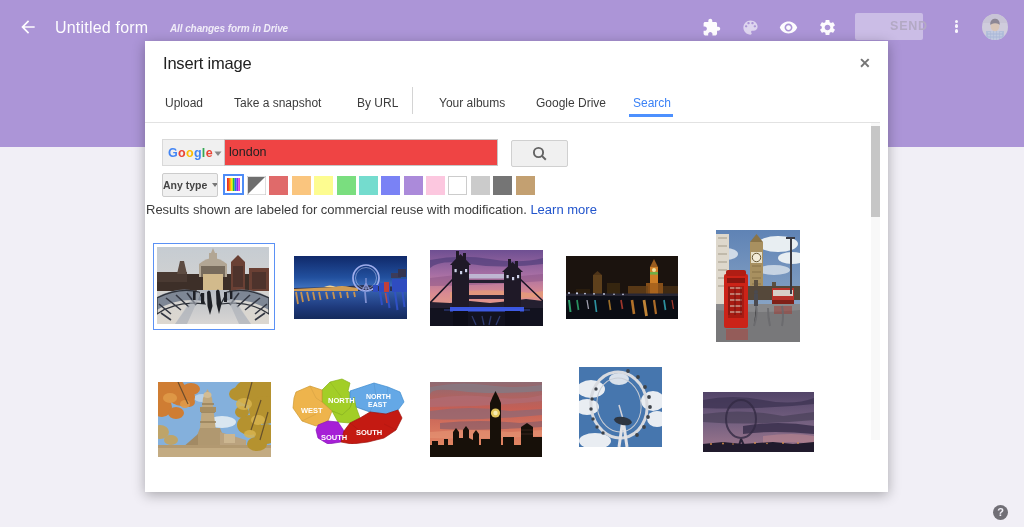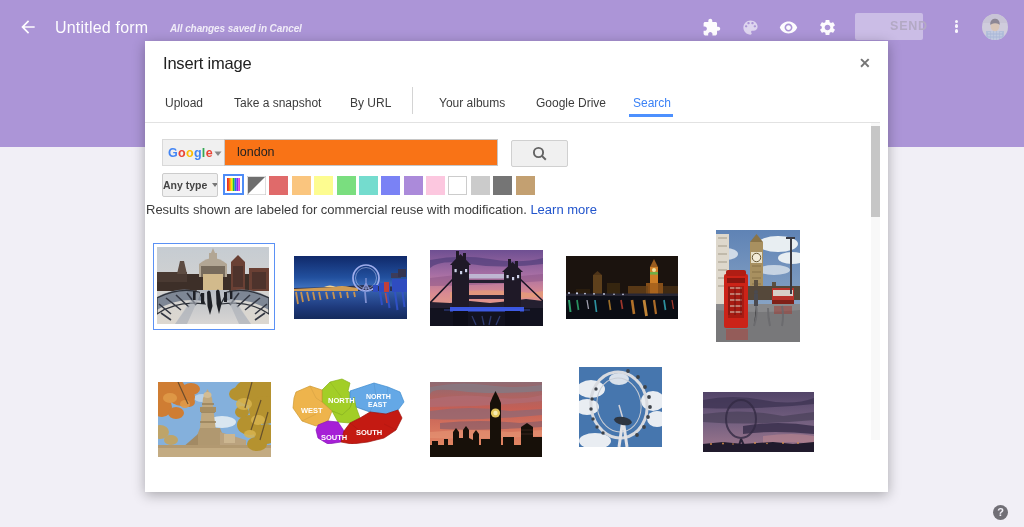--- a/index.html
+++ b/index.html
@@ -14,21 +14,21 @@
 .dot { position:absolute; left:954.5px; width:3.8px; height:3.8px; border-radius:50%; background:#f8f6fc; }
 #avatar { position:absolute; left:982px; top:14px; width:26px; height:26px; border-radius:50%; overflow:hidden; }
 #modal { position:absolute; left:145px; top:41px; width:743px; height:451px; background:#fff; box-shadow:0 3px 12px rgba(0,0,0,0.3); }
 #mtitle { position:absolute; left:18px; top:13px; font-size:16.5px; letter-spacing:-0.2px; color:#212121; }
 #mclose { position:absolute; left:714px; top:14px; font-size:14px; color:#757575; font-weight:bold; }
 .tab { position:absolute; top:55px; font-size:12px; color:#3c3c3c; }
 #tabsep { position:absolute; left:267px; top:46px; width:1px; height:27px; background:#d4d4d4; }
 #tabline { position:absolute; left:484px; top:73px; width:44px; height:3px; background:#4d90fe; }
 #tabdiv { position:absolute; left:0; top:81px; width:735px; height:1px; background:#e2e2e2; }
 #gbtn { position:absolute; left:17px; top:98px; width:62px; height:27px; background:#f0f0f0; border:1px solid #d9d9d9; border-right:none; }
-#ginput { position:absolute; left:79px; top:98px; width:274px; height:27px; background:#f97316; border:1px solid #c6c6c6; font-size:12.5px; color:#222; padding-left:12px; line-height:25px; }
+#ginput { position:absolute; left:79px; top:98px; width:274px; height:27px; background:#ef4444; border:1px solid #c6c6c6; font-size:12.5px; color:#222; padding-left:4px; line-height:25px; }
 #gsearch { position:absolute; left:366px; top:99px; width:57px; height:27px; background:#f0f0f0; border:1px solid #d0d0d0; border-radius:2px; }
 #anytype { position:absolute; left:17px; top:132px; width:56px; height:24px; background:#f0f0f0; border:1px solid #ccc; border-radius:2px; font-size:10.5px; font-weight:bold; color:#444; text-align:center; line-height:22px; white-space:nowrap; overflow:hidden; }
 .sw { position:absolute; top:135px; width:19px; height:19px; }
 #caption { position:absolute; left:1px; top:161px; font-size:13px; color:#3c3c3c; }
 #caption a { color:#2255cc; text-decoration:none; }
 .th { position:absolute; overflow:hidden; }
 #sel1 { position:absolute; left:8px; top:202px; width:122px; height:87px; border:1.5px solid #5b91f5; background:#fff; padding:3px; }
 #sbtrack { position:absolute; left:726px; top:82px; width:9px; height:317px; background:#f8f8f8; }
 #sbthumb { position:absolute; left:726px; top:85px; width:9px; height:91px; background:#c6c6c6; }
 #mfoot { position:absolute; left:0; top:399px; width:735px; height:52px; background:#fbfbfb; border-top:1px solid #e4e4e4; z-index:5; }
@@ -41,21 +41,21 @@
 #help { position:absolute; left:993px; top:505px; width:15px; height:15px; border-radius:50%; background:#716f76; color:#f1eff6; font-size:11px; font-weight:bold; text-align:center; line-height:15px; }
 </style>
 </head>
 <body>
 <div id="page">
   <div id="hdr"></div>
   <svg id="backarrow" viewBox="0 0 24 24">
       <path fill="#fdfcfe" d="M20 11H7.83l5.59-5.59L12 4l-8 8 8 8 1.41-1.41L7.83 13H20v-2z"></path>
     </svg>
   <div id="ftitle">Untitled form</div>
-  <div id="saved">All changes saved in Cancel</div>
+  <div id="saved">All changes form in Drive</div>
   <svg class="hicon" style="left:702px" viewBox="0 0 24 24">
       <path fill="#fdfcfe" d="M20.5 11H19V7c0-1.1-.9-2-2-2h-4V3.5C13 2.12 11.88 1 10.5 1S8 2.12 8 3.5V5H4c-1.1 0-1.99.9-1.99 2v3.8H3.5c1.49 0 2.7 1.21 2.7 2.7s-1.21 2.7-2.7 2.7H2V20c0 1.1.9 2 2 2h3.8v-1.5c0-1.49 1.21-2.7 2.7-2.7 1.49 0 2.7 1.21 2.7 2.7V22H17c1.1 0 2-.9 2-2v-4h1.5c1.38 0 2.5-1.12 2.5-2.5S21.88 11 20.5 11z"></path>
     </svg>
   <svg class="hicon" style="left:741px" viewBox="0 0 24 24">
       <path fill="#fdfcfe" fill-opacity="0.62" d="M12 3c-4.97 0-9 4.03-9 9s4.03 9 9 9c.83 0 1.5-.67 1.5-1.5 0-.39-.15-.74-.39-1.01-.23-.26-.38-.61-.38-.99 0-.83.67-1.5 1.5-1.5H16c2.76 0 5-2.24 5-5 0-4.42-4.03-8-9-8zm-5.5 9c-.83 0-1.5-.67-1.5-1.5S5.67 9 6.5 9 8 9.67 8 10.5 7.33 12 6.5 12zm3-4C8.67 8 8 7.33 8 6.5S8.67 5 9.5 5s1.5.67 1.5 1.5S10.33 8 9.5 8zm5 0c-.83 0-1.5-.67-1.5-1.5S13.67 5 14.5 5s1.5.67 1.5 1.5S15.33 8 14.5 8zm3 4c-.83 0-1.5-.67-1.5-1.5S16.67 9 17.5 9s1.5.67 1.5 1.5-.67 1.5-1.5 1.5z"></path>
     </svg>
   <svg class="hicon" style="left:779px" viewBox="0 0 24 24">
       <path fill="#fdfcfe" d="M12 4.5C7 4.5 2.73 7.61 1 12c1.73 4.39 6 7.5 11 7.5s9.27-3.11 11-7.5c-1.73-4.39-6-7.5-11-7.5zM12 17c-2.76 0-5-2.24-5-5s2.24-5 5-5 5 2.24 5 5-2.24 5-5 5zm0-8c-1.66 0-3 1.34-3 3s1.34 3 3 3 3-1.34 3-3-1.34-3-3-3z"></path>
     </svg>
   <svg class="hicon" style="left:818px" viewBox="0 0 24 24">
@@ -74,21 +74,21 @@
       <path d="M5 20 h16 M5 23 h16" stroke="#a8b7d8" stroke-width="1" fill="none"></path>
       <ellipse cx="13" cy="12" rx="4.4" ry="5.2" fill="#d9c6b8"></ellipse>
       <path d="M8.2 10.5 C8.2 6 11 4.8 13 4.8 C15 4.8 17.8 6 17.8 10.5 C17.8 11.2 17 9.5 13 9.2 C9.5 9.4 8.5 11.5 8.2 10.5 Z" fill="#8d8794"></path>
     </svg>
   </div>
   <div id="modal">
     <div id="mtitle">Insert image</div>
     <div id="mclose">✕</div>
     <div class="tab" style="left:20px">Upload</div>
     <div class="tab" style="left:89px">Take a snapshot</div>
-    <div class="tab" style="left:205px">By URL</div>
+    <div class="tab" style="left:212px">By URL</div>
     <div id="tabsep"></div>
     <div class="tab" style="left:294px">Your albums</div>
     <div class="tab" style="left:391px">Google Drive</div>
     <div class="tab" style="left:488px;font-weight:normal;color:#3b82f6">Search</div>
     <div id="tabline"></div>
     <div id="tabdiv"></div>
     <div id="gbtn">
       <svg width="60" height="25" viewBox="0 0 60 25">
         <text x="5" y="17" font-family="Liberation Sans" font-size="12.5" font-weight="bold" letter-spacing="0.3"><tspan fill="#4285f4">G</tspan><tspan fill="#ea4335">o</tspan><tspan fill="#fbbc05">o</tspan><tspan fill="#4285f4">g</tspan><tspan fill="#34a853">l</tspan><tspan fill="#ea4335">e</tspan></text>
         <path d="M51.5 11.5 l7 0 l-3.5 4.5 z" fill="#888"></path>

